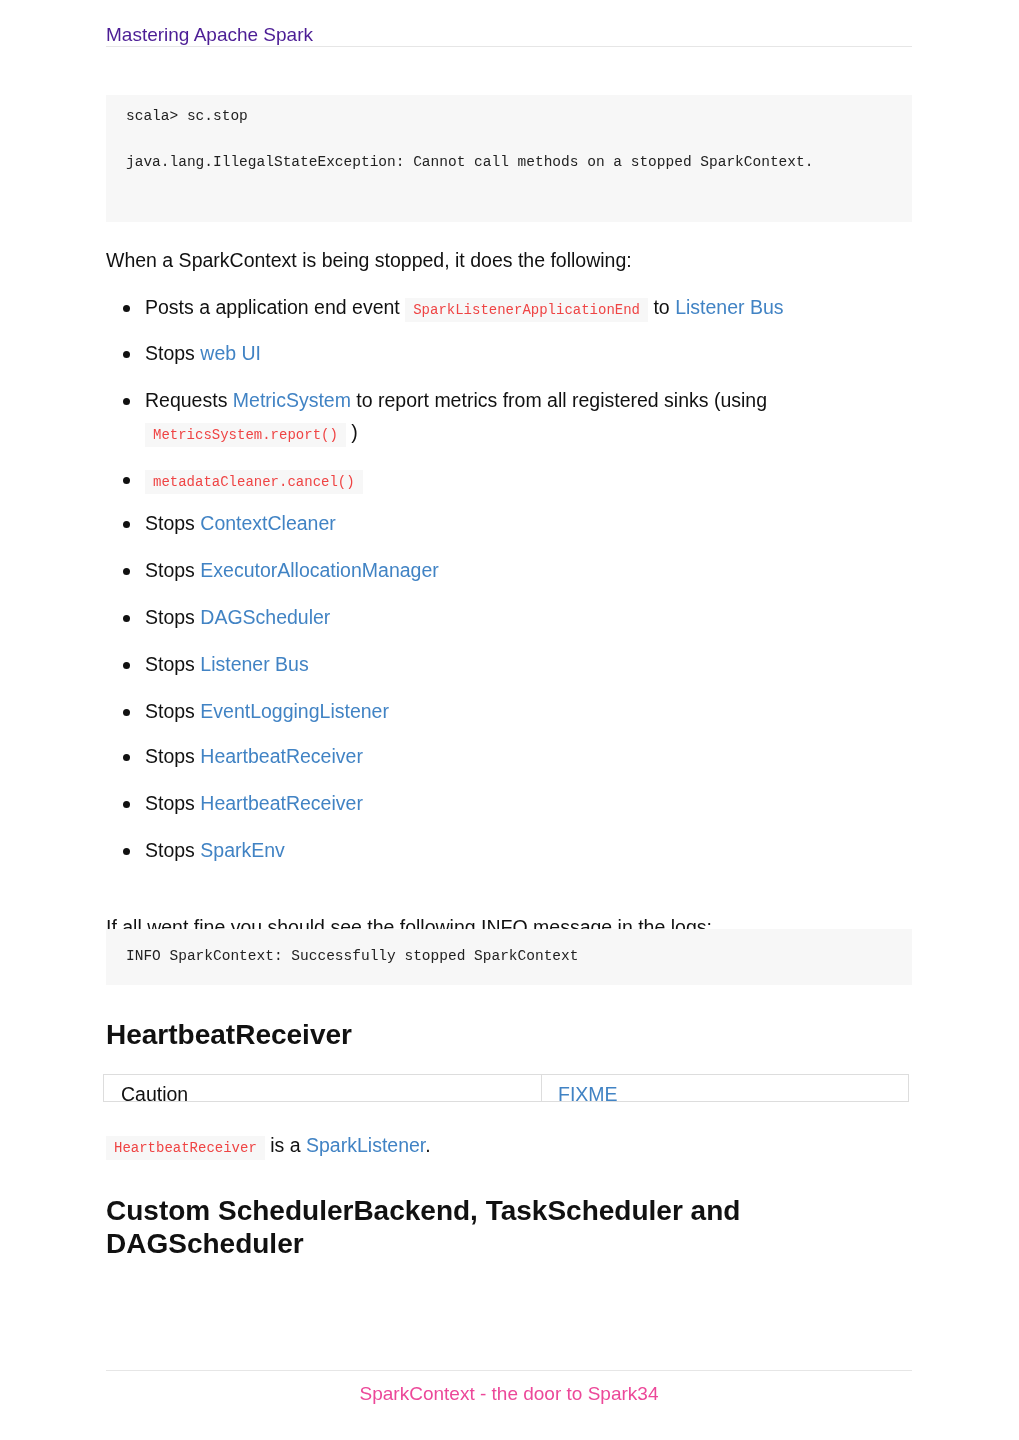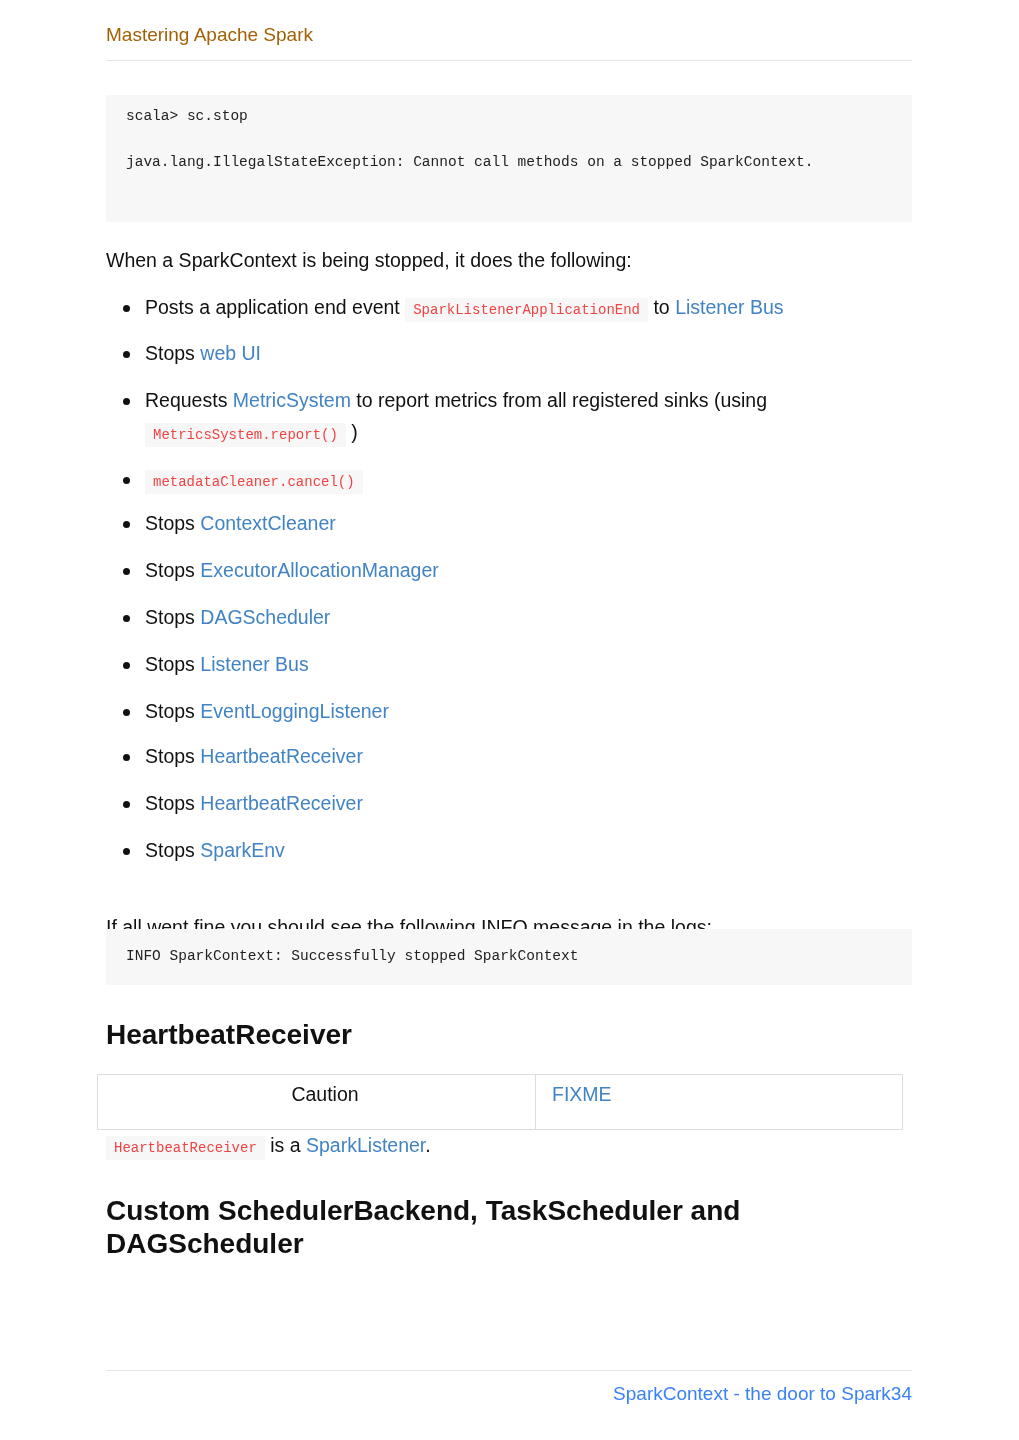--- a/index.html
+++ b/index.html
@@ -2,48 +2,48 @@
 <html><head>
   <meta charset="utf-8">
   <style>
     html, body { margin: 0; padding: 0; background: #ffffff; }
     body {
       width: 1019px; height: 1440px; position: relative; overflow: hidden;
       font-family: "Liberation Sans", sans-serif; color: #111;
     }
     .header {
       position: absolute; top: 24px; left: 106px; width: 806px;
-      font-size: 19px; color: #a16207; padding-bottom: 14px;
+      font-size: 19px; color: #4c1d95; padding-bottom: 0;
       border-bottom: 1px solid #e6e6e6;
     }
     .codeblock {
       position: absolute; left: 106px; width: 806px; background: #f7f7f7;
       font-family: "Liberation Mono", monospace; font-size: 14.5px; color: #222;
       box-sizing: border-box; padding: 0 20px; white-space: pre; line-height: 23px;
     }
     .num { color: #e87d2c; }
     .para { position: absolute; left: 106px; font-size: 19.5px; color: #111; white-space: nowrap; }
     .li { position: absolute; left: 0; font-size: 19.5px; white-space: nowrap; }
     .bullet { position: absolute; left: 17px; top: 9px; width: 7px; height: 7px; border-radius: 50%; background: #111; }
     .li-text { position: absolute; left: 39px; top: 0; }
     a, .link { color: #4183c4; text-decoration: none; }
     code.inline {
       font-family: "Liberation Mono", monospace; font-size: 14px; background: #f7f7f7;
       padding: 4px 8px; color: #ef4444;
     }
     h2 { position: absolute; left: 106px; margin: 0; font-size: 28px; font-weight: bold; color: #111; line-height: 33px; }
     .admon {
-      position: absolute; left: 97px; top: 1074px; width: 806px; height: 56px;
-      border: 1px solid #dddddd; box-sizing: border-box; display: flex; font-size: 19.5px; text-align: center;
+      position: absolute; left: 103px; top: 1074px; width: 806px; height: 28px;
+      border: 1px solid #dddddd; box-sizing: border-box; display: flex; font-size: 19.5px;
     }
     .admon .cell-l { width: 420px; border-right: 1px solid #dddddd; padding-left: 17px; line-height: 38px; }
     .admon .cell-r { padding-left: 16px; line-height: 38px; }
     .footer {
       position: absolute; left: 106px; top: 1370px; width: 806px; border-top: 1px solid #e6e6e6;
-      font-size: 19px; color: #3b82f6; padding-top: 12px; display: flex; justify-content: flex-end;
+      font-size: 19px; color: #ec4899; padding-top: 12px; display: flex; justify-content: center;
     }
   </style>
 </head>
 <body>
 
 <div class="header">Mastering Apache Spark</div>
 
 <div class="codeblock" style="top:95px;height:127px;padding-top:10px;"><div>scala&gt; sc.stop</div><div>&nbsp;</div><div>java.lang.IllegalStateException: Cannot call methods on a stopped SparkContext.</div></div>
 
 <div class="para" style="top:249px;">When a SparkContext is being stopped, it does the following:</div>

